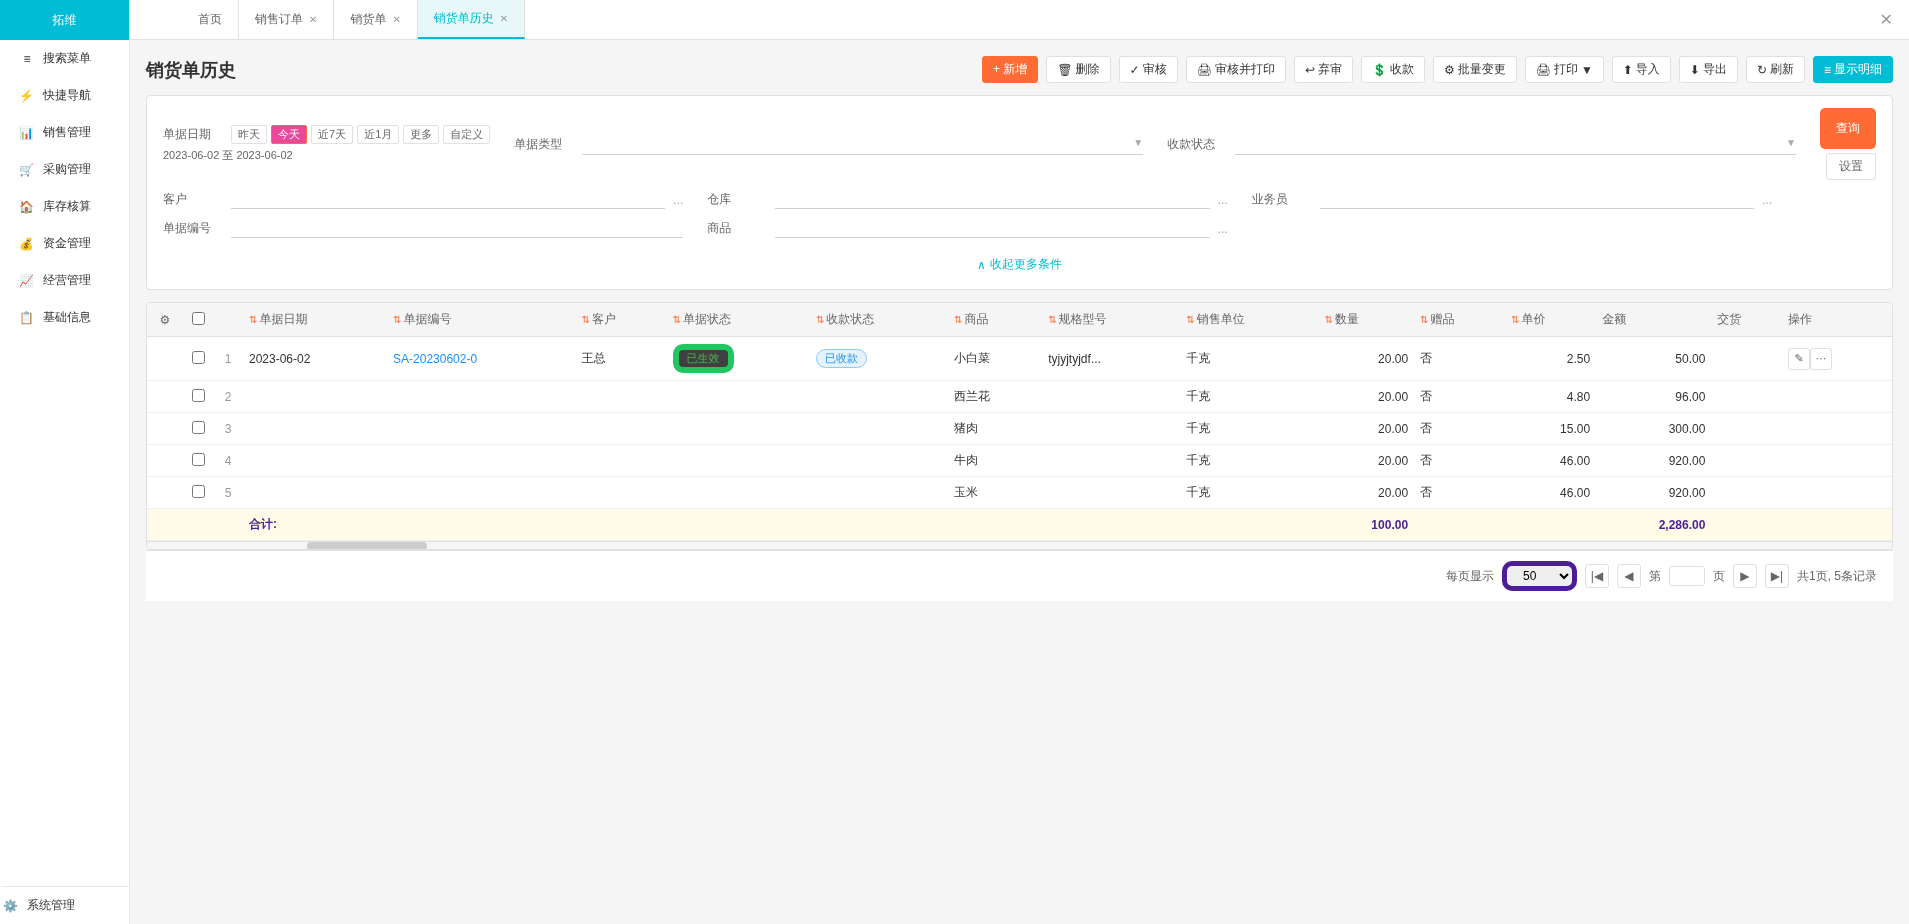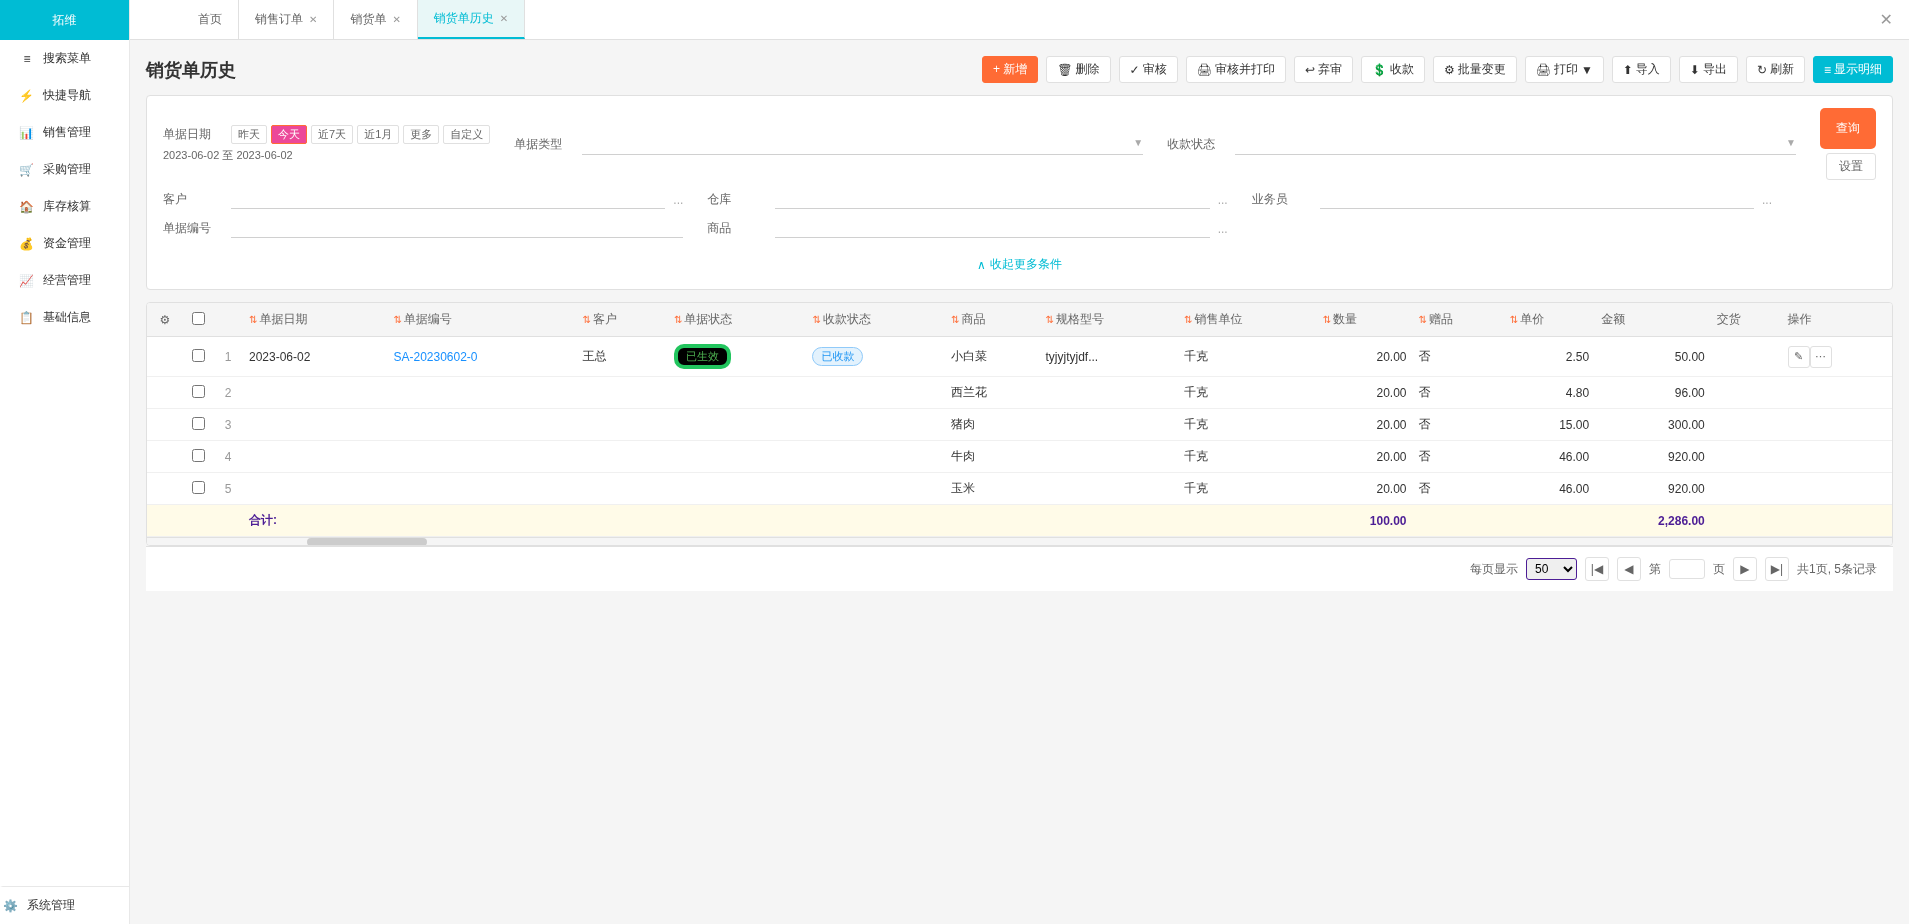--- a/index.html
+++ b/index.html
@@ -50,32 +50,32 @@
     
     .table-container { background: #fff; border: 1px solid #e0e0e0; border-radius: 4px; overflow: hidden; }
     .data-table { width: 100%; border-collapse: collapse; }
     .data-table th { background: #f5f5f5; border-bottom: 1px solid #e0e0e0; padding: 8px 6px; text-align: left; color: #666; font-weight: normal; white-space: nowrap; }
     .data-table th .sort-icon { color: #ff6b35; font-size: 10px; margin-right: 2px; }
     .data-table td { padding: 7px 6px; border-bottom: 1px solid #f0f0f0; color: #333; }
     .data-table .settings-col { width: 36px; text-align: center; }
     .data-table .check-col { width: 30px; text-align: center; }
     .data-table .num-col { width: 30px; text-align: center; color: #999; }
     .status-tag { display: inline-block; padding: 1px 8px; border-radius: 10px; font-size: 11px; }
-    .status-active { background: #000000; color: #4caf50; border: 4px solid #22c55e; }
+    .status-active { background: #404040; color: #4caf50; border: 6px solid #22c55e; }
     .status-paid { background: #e3f2fd; color: #2196f3; border: 1px solid #90caf9; }
     .action-btn { display: inline-flex; align-items: center; justify-content: center; width: 22px; height: 22px; border: 1px solid #e0e0e0; border-radius: 3px; cursor: pointer; color: #666; background: #fff; font-size: 11px; }
     
     
     .total-row { background: #fffbe8; }
     .total-row td { font-weight: bold; color: #4c1d95; border-top: 1px solid #e0e0e0; }
     
     
     .pagination { display: flex; align-items: center; justify-content: flex-end; padding: 10px 16px; gap: 8px; background: #fff; border-top: 1px solid #e0e0e0; }
     .pagination-label { color: #666; }
-    .page-size-select { border: 1px solid #4c1d95; border-radius: 3px; padding: 2px 4px; }
+    .page-size-select { border: 5px solid #4c1d95; border-radius: 10px; padding: 2px 12px; }
     .page-btn { width: 24px; height: 24px; display: flex; align-items: center; justify-content: center; border: 1px solid #e0e0e0; border-radius: 3px; cursor: pointer; background: #fff; color: #666; }
     .page-input { width: 36px; text-align: center; border: 1px solid #e0e0e0; border-radius: 3px; padding: 2px 4px; }
     .page-info { color: #666; }
 
     .teal-btn { background: #00bcd4; color: white; border-color: #00bcd4; }
 
     .query-btn { background: #ff6b35; color: white; border: none; border-radius: 5px; padding: 12px 16px; cursor: pointer; font-size: 12px; }
     .set-btn { background: #fff; color: #666; border: 1px solid #e0e0e0; border-radius: 3px; padding: 4px 12px; cursor: pointer; font-size: 12px; }
 
     .scrollbar-area { height: 8px; background: #f5f5f5; border-top: 1px solid #e0e0e0; }

